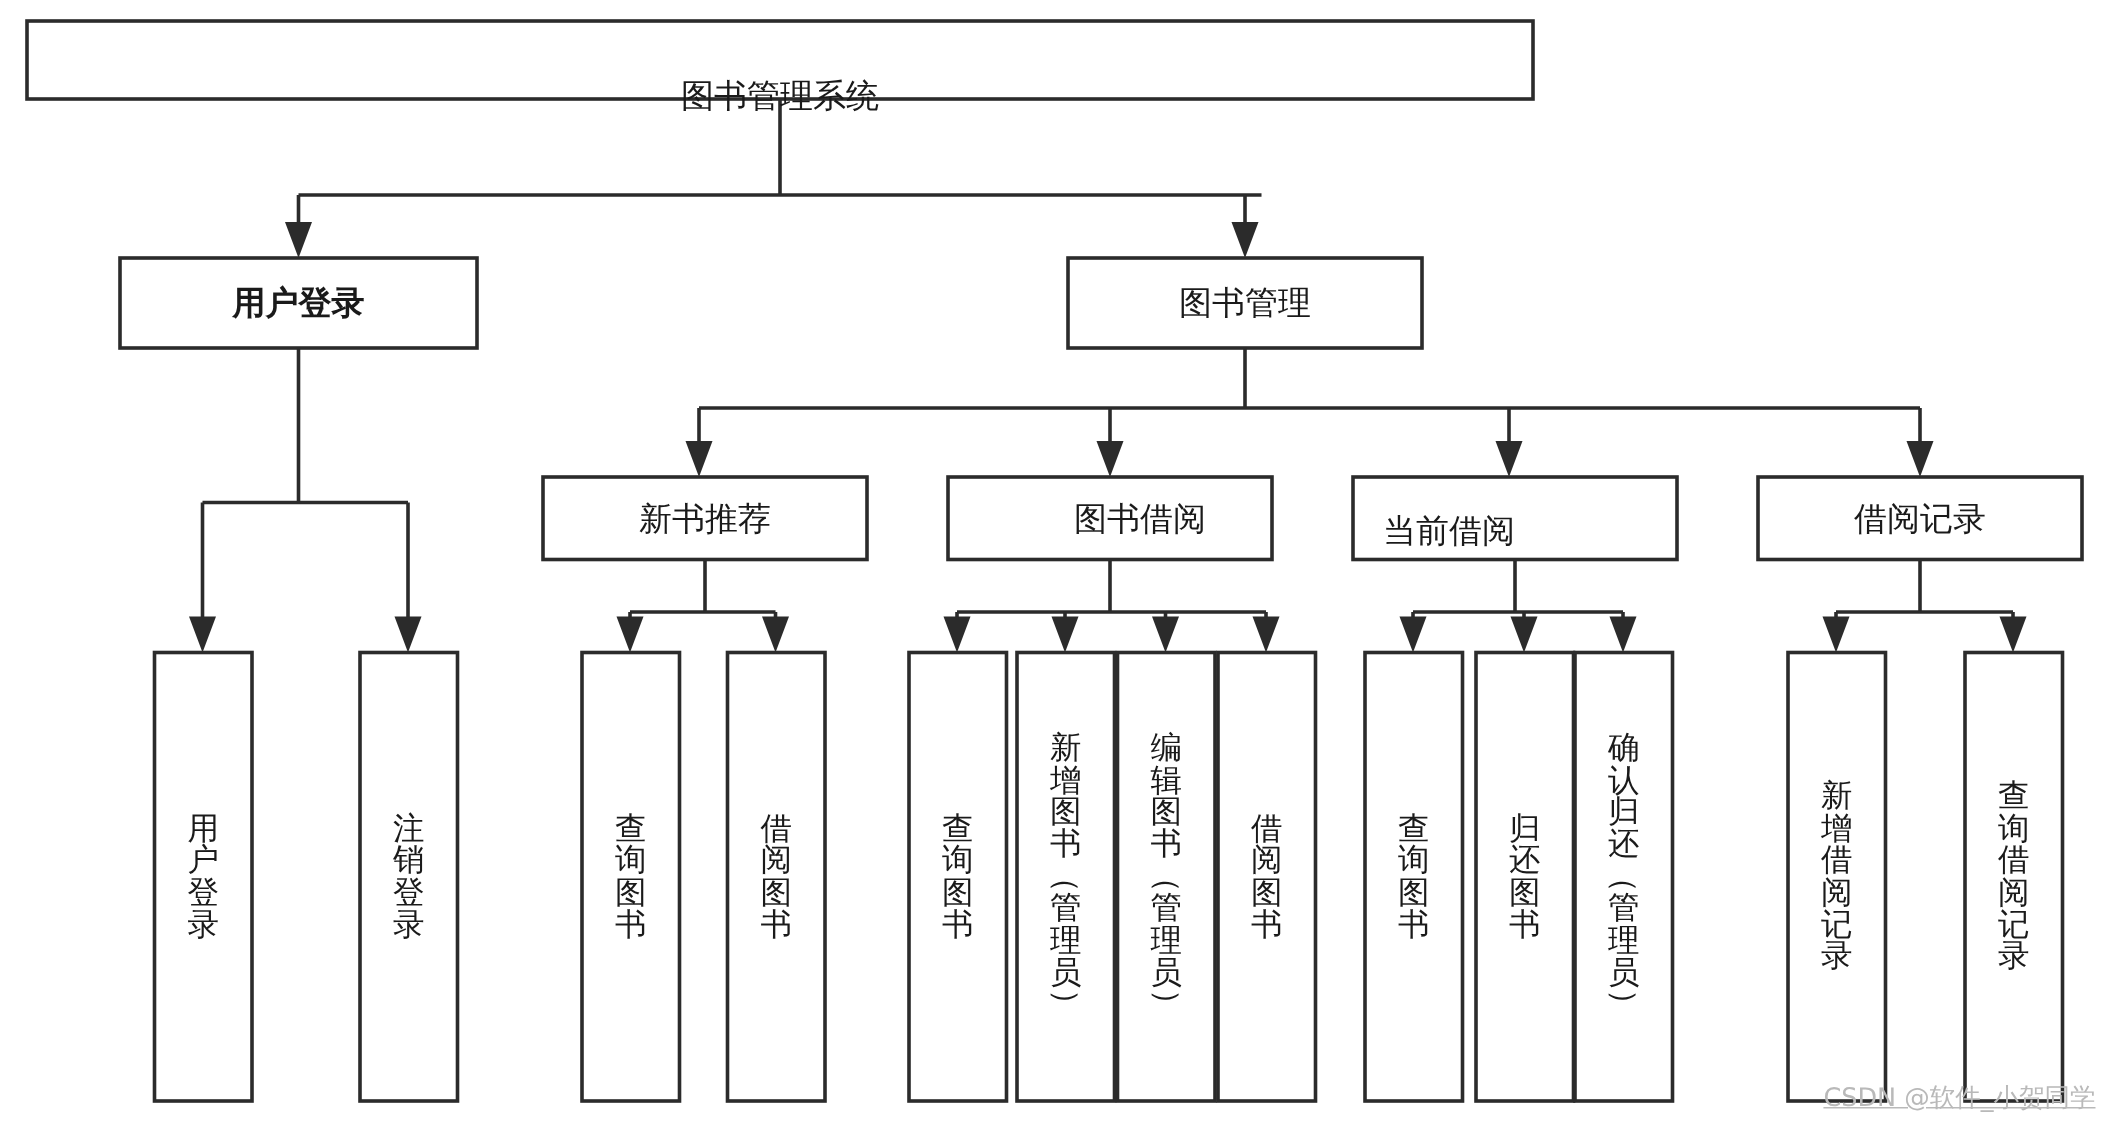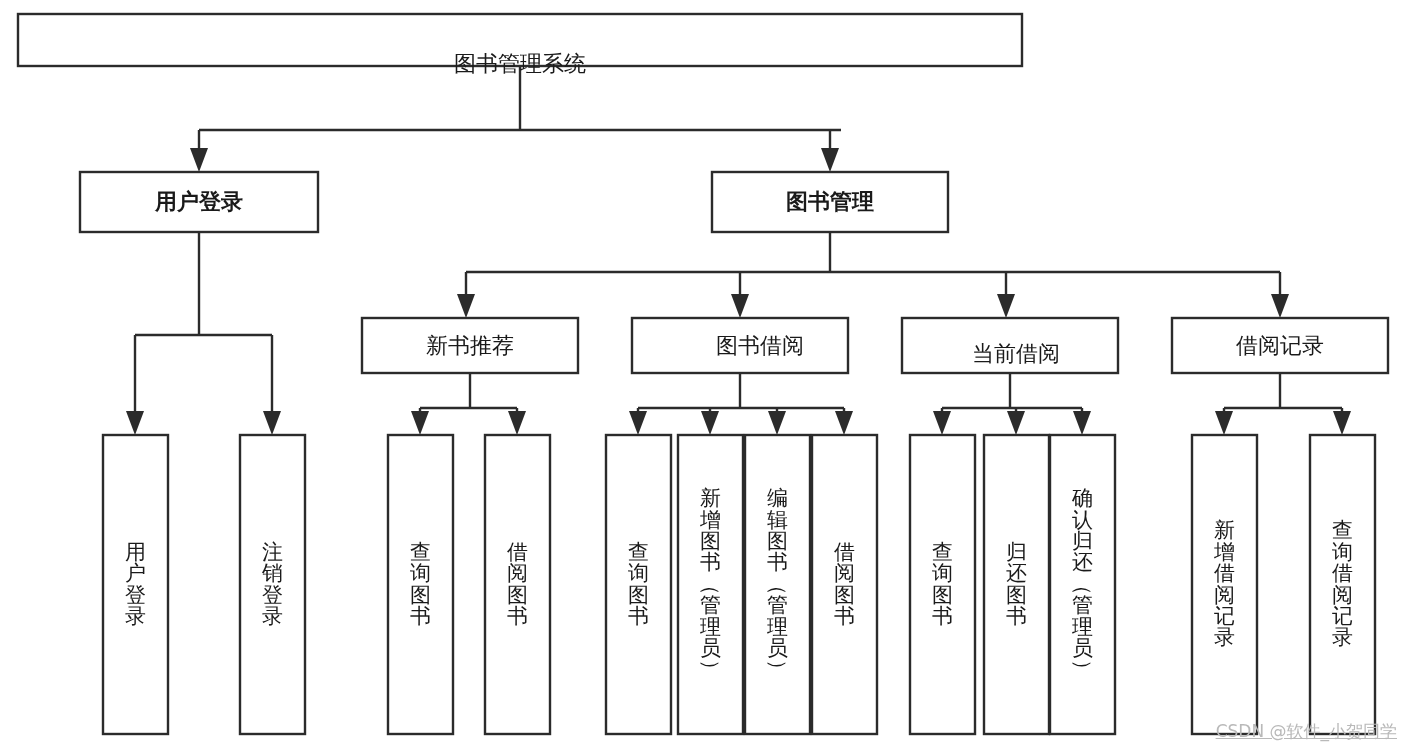--- a/index.html
+++ b/index.html
@@ -179,25 +179,25 @@
     <rect class="node-box" x="910" y="435" width="65" height="299"></rect>
     <rect class="node-box" x="984" y="435" width="65" height="299"></rect>
     <rect class="node-box" x="1050" y="435" width="65" height="299"></rect>
     <rect class="node-box" x="1192" y="435" width="65" height="299"></rect>
     <rect class="node-box" x="1310" y="435" width="65" height="299"></rect>
   </svg>
 
   <div class="title-text" style="left:18px; top:14px; width:1004px; height:52px;margin-top:24px;">图书管理系统</div>
 
   <div class="title-text" style="left:80px; top:172px; width:238px; height:60px;font-weight:bold;">用户登录</div>
-  <div class="title-text" style="left:712px; top:172px; width:236px; height:60px;font-weight:bold;">图书管理</div>
+  <div class="title-text" style="left:712px; top:172px; width:236px; height:60px;">图书管理</div>
 
   <div class="title-text" style="left:362px; top:318px; width:216px; height:55px;">新书推荐</div>
   <div class="title-text" style="left:652px; top:318px; width:216px; height:55px;">图书借阅</div>
-  <div class="title-text" style="left:908px; top:318px; width:216px; height:71px;border-radius:17px;">当前借阅</div>
+  <div class="title-text" style="left:858px; top:318px; width:216px; height:71px;border-radius:17px;">当前借阅</div>
   <div class="title-text" style="left:1172px; top:318px; width:216px; height:55px;">借阅记录</div>
 
   <div id="leaf-label-layer">
       <div class="vert-text-wrap" style="left: 103px; top: 435px; width: 65px; height: 299px;">
         <span>用</span>
         <span>户</span>
         <span>登</span>
         <span>录</span>
       </div>
       <div class="vert-text-wrap" style="left: 240px; top: 435px; width: 65px; height: 299px;">

